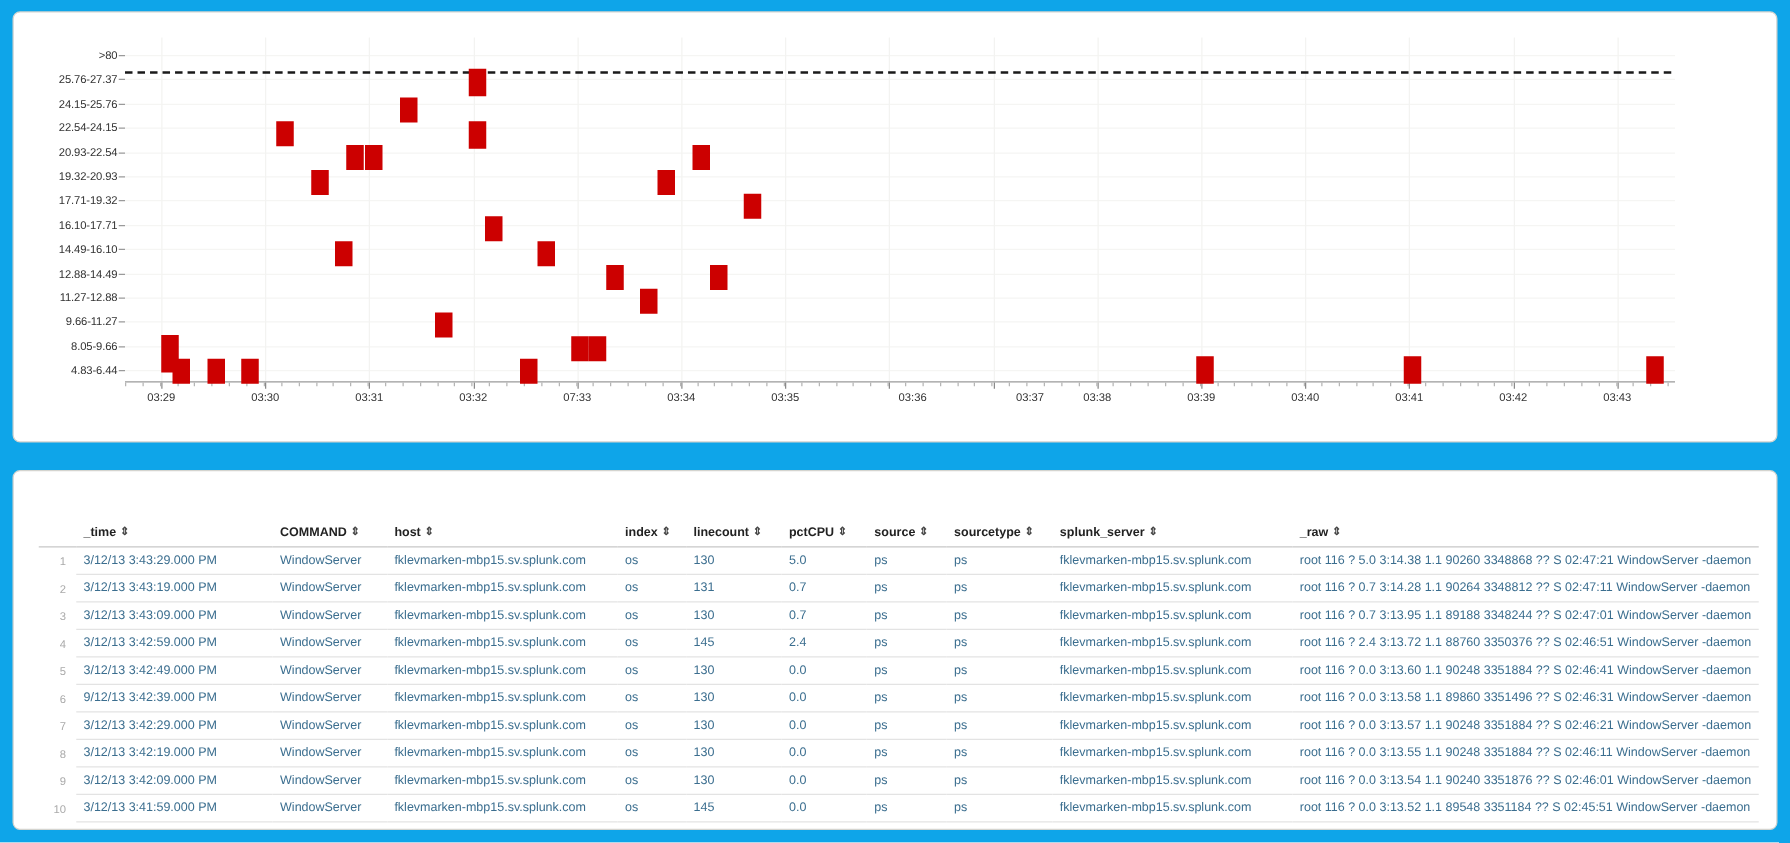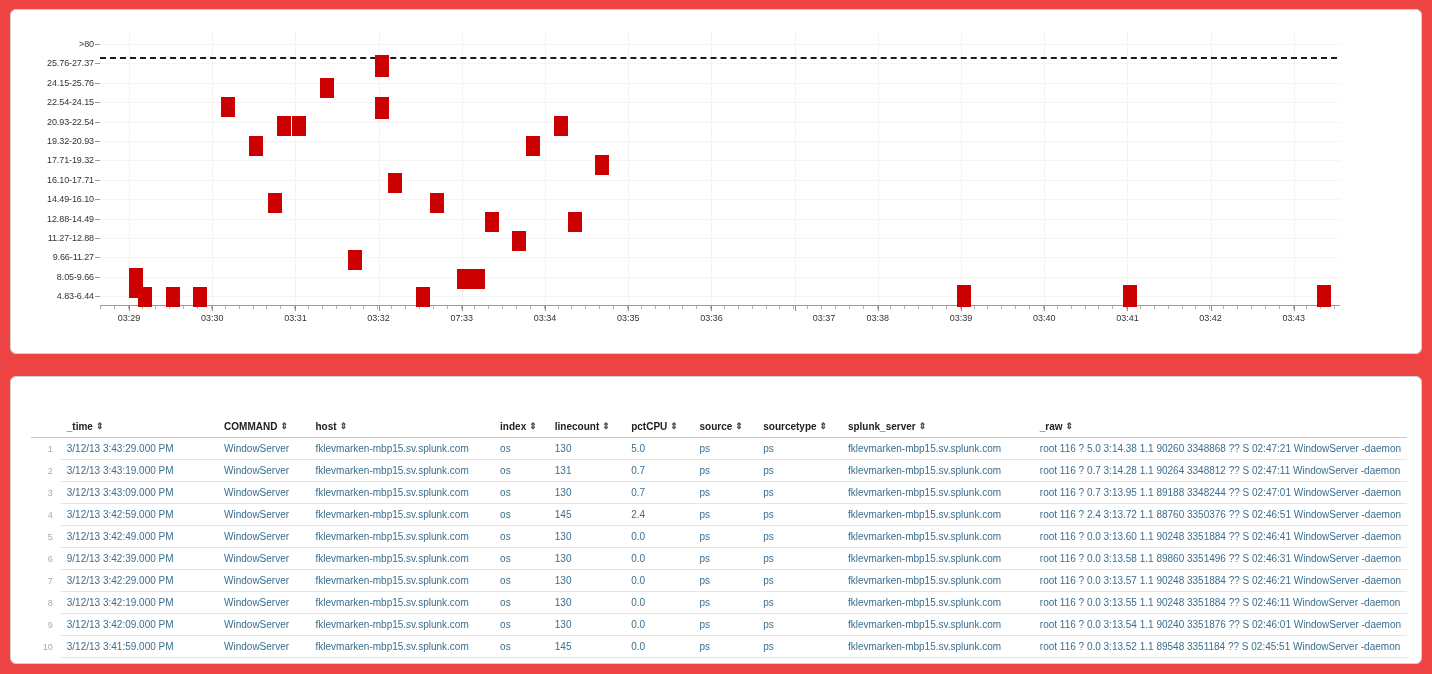--- a/index.html
+++ b/index.html
@@ -5,21 +5,21 @@
   html, body {
     margin: 0;
     padding: 0;
     background: #e8e8e4;
     font-family: "Liberation Sans", sans-serif;
   }
   #root {
     width: 1432px;
     height: 674px;
     position: relative;
-    background: #ef4444;
+    background: #0ea5e9;
     overflow: hidden;
   }
 
   
   .chart-panel {
     position: absolute;
     left: 10px;
     top: 9px;
     width: 1412px;
     height: 345px;
@@ -315,21 +315,21 @@
           <div class="xlabel" style="left: 284.4px;">03:31</div>
           <div class="xtick-major" style="left: 367.6px;"></div>
           <div class="xlabel" style="left: 367.6px;">03:32</div>
           <div class="xtick-major" style="left: 450.8px;"></div>
           <div class="xlabel" style="left: 450.8px;">07:33</div>
           <div class="xtick-major" style="left: 534px;"></div>
           <div class="xlabel" style="left: 534px;">03:34</div>
           <div class="xtick-major" style="left: 617.2px;"></div>
           <div class="xlabel" style="left: 617.2px;">03:35</div>
           <div class="xtick-major" style="left: 700.4px;"></div>
-          <div class="xlabel" style="left: 700.4px;">03:36</div>
+          <div class="xlabel" style="left: 700.4px; text-align: right;">03:36</div>
           <div class="xtick-major" style="left: 783.6px;"></div>
           <div class="xlabel" style="left: 813px;">03:37</div>
           <div class="xtick-major" style="left: 866.8px;"></div>
           <div class="xlabel" style="left: 866.8px;">03:38</div>
           <div class="xtick-major" style="left: 950px;"></div>
           <div class="xlabel" style="left: 950px;">03:39</div>
           <div class="xtick-major" style="left: 1033.2px;"></div>
           <div class="xlabel" style="left: 1033.2px;">03:40</div>
           <div class="xtick-major" style="left: 1116.4px;"></div>
           <div class="xlabel" style="left: 1116.4px;">03:41</div>

